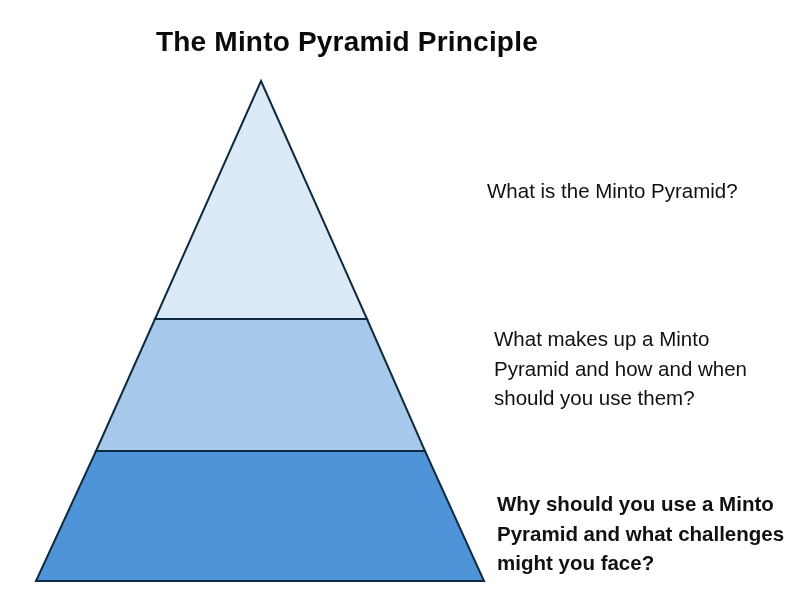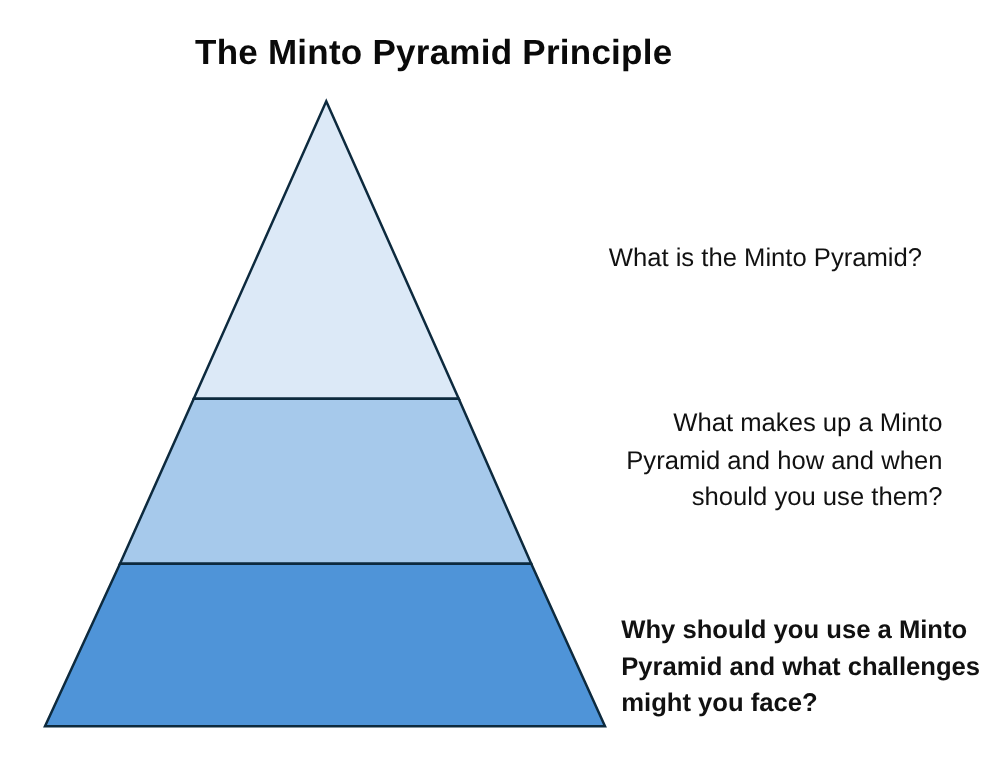--- a/index.html
+++ b/index.html
@@ -2,22 +2,22 @@
 <html><head>
 <meta charset="utf-8">
 <style>
   html, body { margin: 0; padding: 0; background: #ffffff; }
   body { width: 805px; height: 610px; position: relative; overflow: hidden;
          font-family: "Liberation Sans", "DejaVu Sans", sans-serif; color: #111; }
   .title { position: absolute; left: 124px; top: 26px; font-size: 28px; font-weight: bold;
            letter-spacing: 0.2px; white-space: nowrap; color: #0a0a0a; margin-left: 32px; }
   svg.pyramid { position: absolute; left: 0; top: 0; }
   .label { position: absolute; font-size: 20.5px; line-height: 29.5px; color: #111; }
-  #l1 { left: 487px; top: 192px; white-space: nowrap; }
-  #l2 { left: 494px; top: 324px; width: 260px; text-align: right; }
+  #l1 { left: 487px; top: 176px; white-space: nowrap; }
+  #l2 { left: 494px; top: 324px; width: 260px; }
   #l3 { left: 497px; top: 489px; width: 300px; font-weight: bold; }
 </style>
 </head>
 <body>
 
 <div class="title">The Minto Pyramid Principle</div>
 
 <svg class="pyramid" width="805" height="610">
   <polygon points="261,81 367,319 155,319" fill="#dce9f7" stroke="#0d2a3e" stroke-width="2" stroke-linejoin="miter"></polygon>
   <polygon points="155,319 367,319 425,451 96,451" fill="#a6c9eb" stroke="#0d2a3e" stroke-width="2"></polygon>

